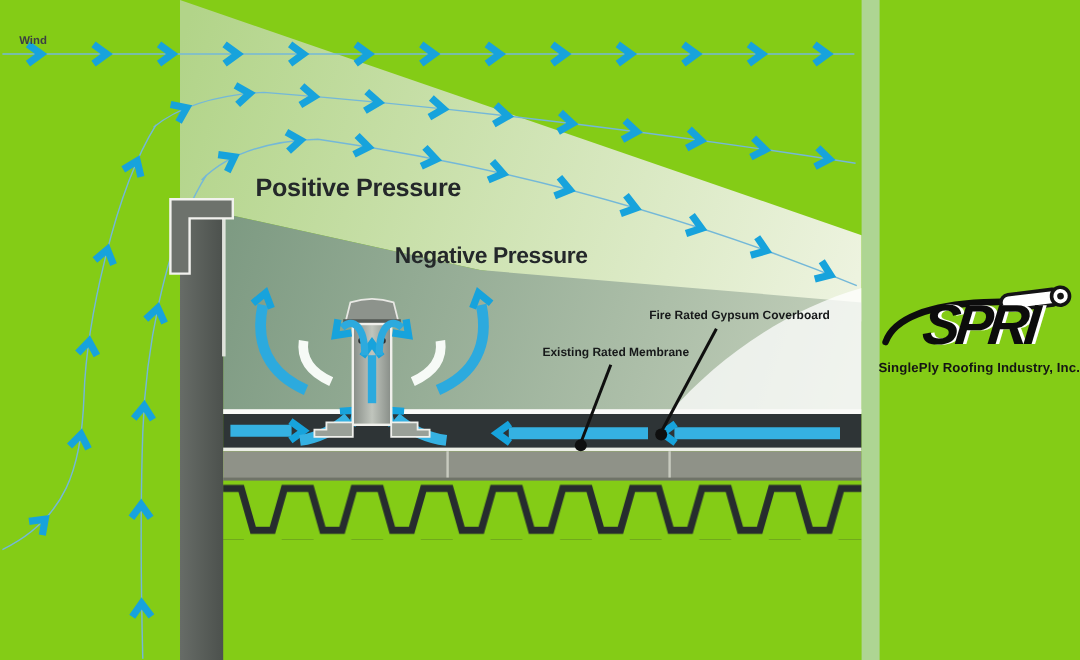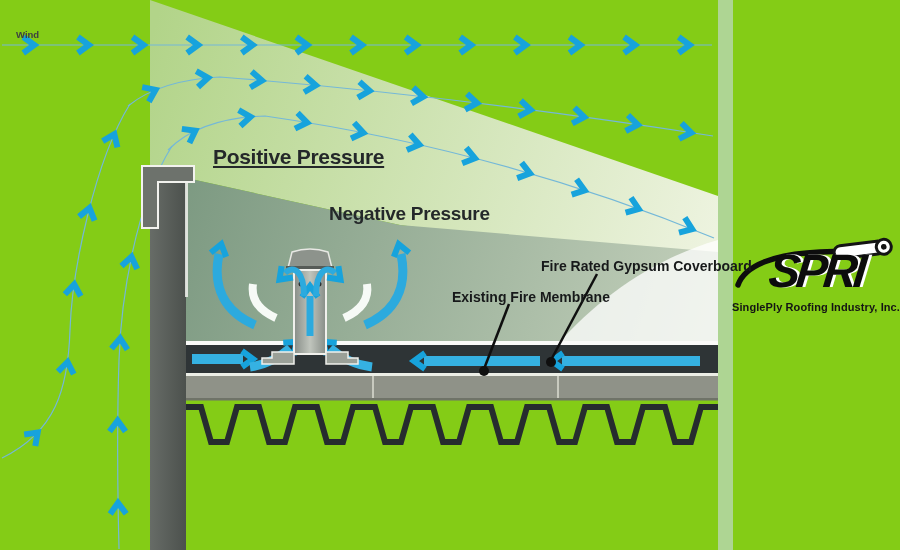--- a/index.html
+++ b/index.html
@@ -1,23 +1,23 @@
 <!DOCTYPE html>
 <html><head>
 <meta charset="utf-8">
 <style>
   html,body{margin:0;padding:0;background:#fff;}
   .stage{position:relative;width:900px;height:550px;overflow:hidden;background:#84cc16;
          font-family:"Liberation Sans",sans-serif;}
   .stage svg{position:absolute;left:0;top:0;}
   .lbl{position:absolute;color:#24282a;font-weight:bold;white-space:nowrap;}
   .lbl-wind{left:16px;top:29px;font-size:9.5px;color:#3c4042;}
-  .lbl-pos{left:213px;top:145px;font-size:21px;letter-spacing:-0.3px;text-decoration:underline;}
+  .lbl-pos{left:213px;top:145px;font-size:21px;letter-spacing:-0.3px;}
   .lbl-neg{left:329px;top:203px;font-size:19px;letter-spacing:-0.3px;}
-  .lbl-callout{font-size:14px;color:#17191a;}
+  .lbl-callout{font-size:10px;color:#17191a;}
   .lbl-gyp{left:541px;top:258px;}
   .lbl-mem{left:452px;top:289px;}
   .logo-acronym{position:absolute;left:740px;top:247px;width:152px;text-align:center;
     font-size:47px;line-height:1;font-weight:bold;font-style:italic;color:#0c0c0c;
     letter-spacing:-4px;transform:skewX(-6deg);text-shadow:3px 0 0 #ffffff;}
   .logo-sub{position:absolute;left:726px;top:301px;width:180px;text-align:center;
     font-size:11px;font-weight:bold;color:#141414;letter-spacing:0.1px;}
 </style>
 </head>
 <body>
@@ -175,18 +175,18 @@
       <circle cx="884" cy="249.5" r="7.5" fill="#ffffff" stroke="#141414" stroke-width="3"></circle>
       <circle cx="884" cy="249.5" r="2.8" fill="#141414"></circle>
     </g>
   </g>
 </svg>
 
 <div class="lbl lbl-wind">Wind</div>
 <div class="lbl lbl-pos">Positive Pressure</div>
 <div class="lbl lbl-neg">Negative Pressure</div>
 <div class="lbl lbl-callout lbl-gyp">Fire Rated Gypsum Coverboard</div>
-<div class="lbl lbl-callout lbl-mem">Existing Fire Membrane</div>
+<div class="lbl lbl-callout lbl-mem">Existing Rated Membrane</div>
 
 <div class="logo-acronym">SPRI</div>
 <div class="logo-sub">SinglePly Roofing Industry, Inc.</div>
 
 </div>
 
 </body></html>

